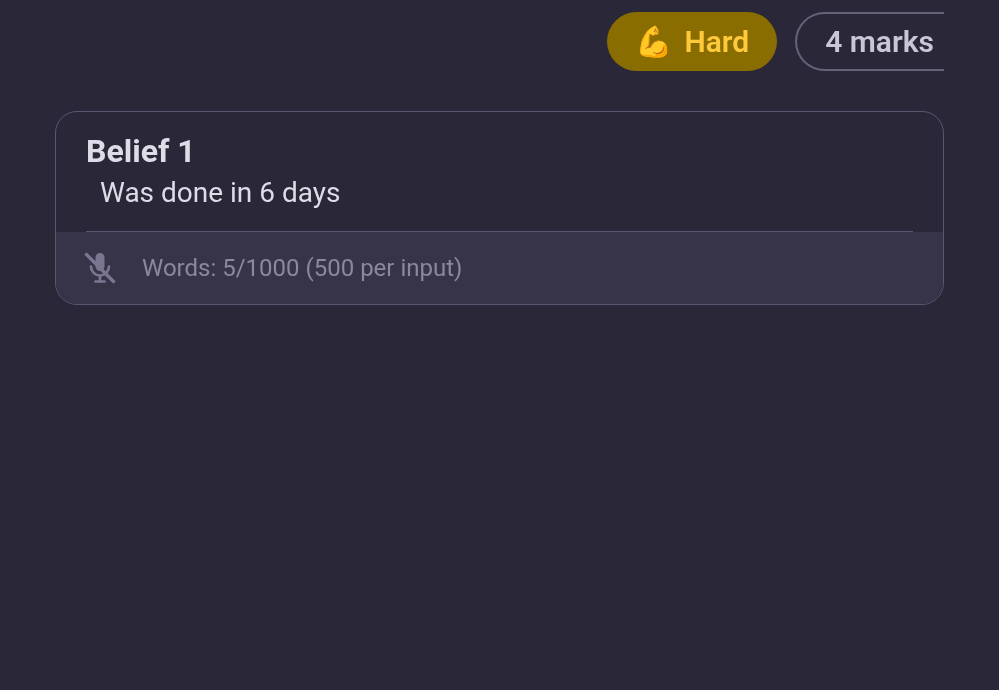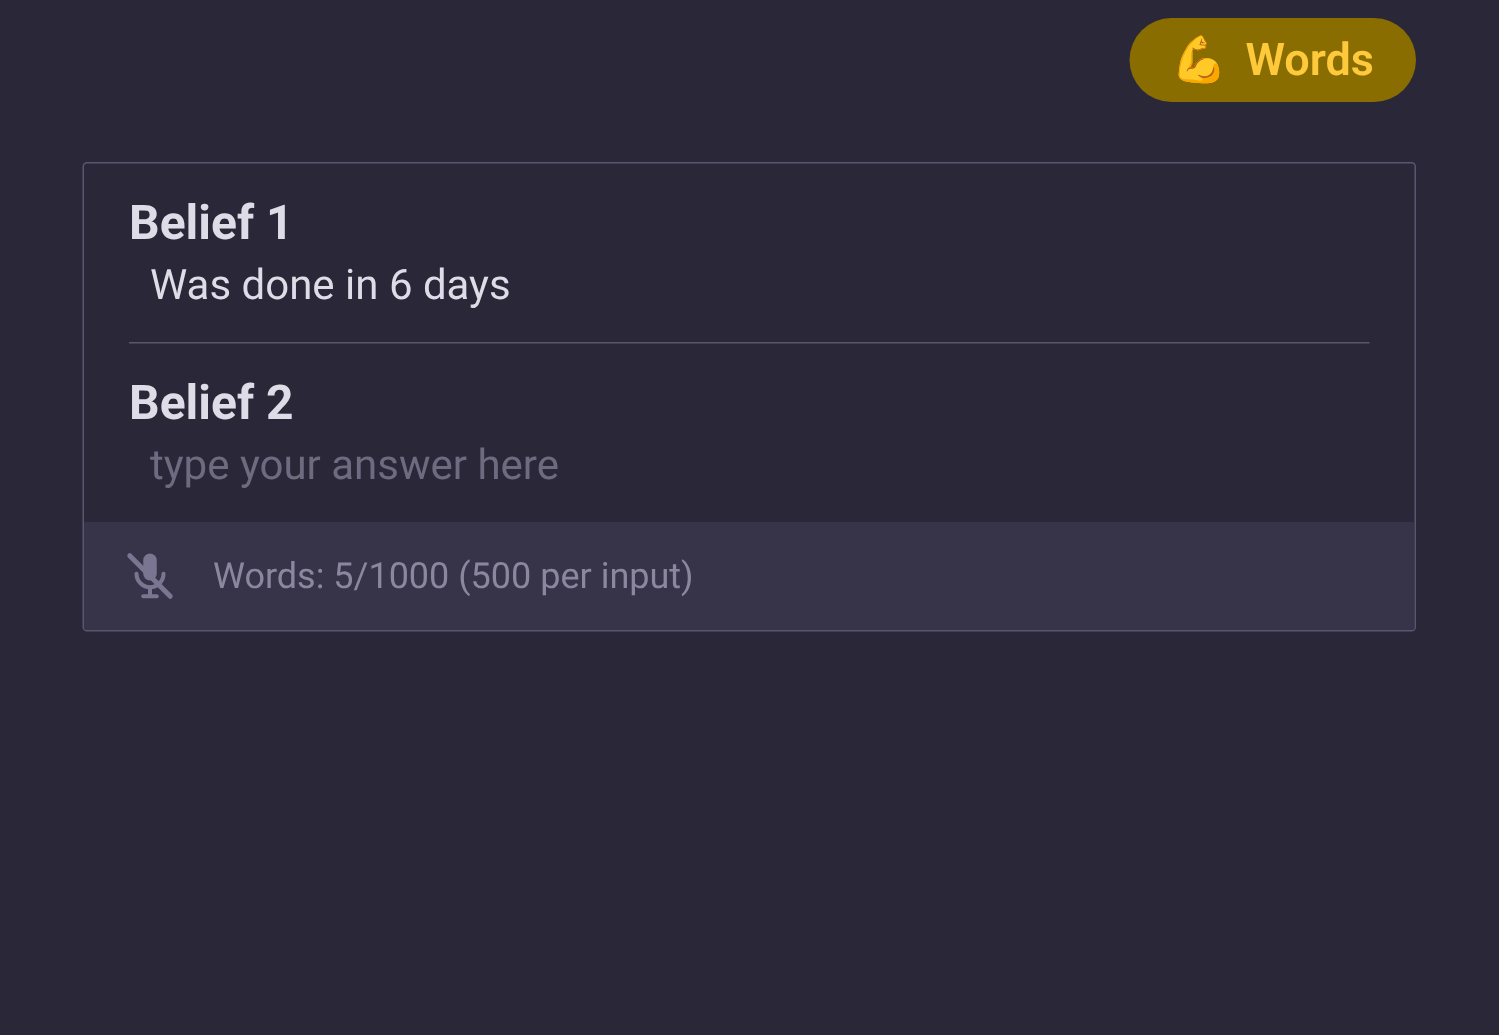--- a/index.html
+++ b/index.html
@@ -51,21 +51,21 @@
       background: transparent;
       color: #c9c6d6;
       border: 2px solid #676278;
       padding-right: 10px;
       border-top-right-radius: 0;
       border-bottom-right-radius: 0;
       border-right: none;
     }
     .answer-card {
       border: 1.5px solid #5a5670;
-      border-radius: 3px;
+      border-radius: 22px;
       overflow: hidden;
       background: #2a2838;
     }
     .belief-block {
       padding: 20px 30px 22px 30px;
     }
     .belief-label {
       font-size: 32px;
       font-weight: 700;
       color: #dedce6;
@@ -122,34 +122,33 @@
     }
   </style>
 </head>
 <body>
 
 <div class="container">
 
   <div class="badges-row">
     <div class="badge badge-hard">
       <span class="emoji">💪</span>
-      <span>Words</span>
+      <span>Hard</span>
+    </div>
+    <div class="badge badge-marks">
+      <span>4 marks</span>
     </div>
   </div>
 
   <div class="answer-card">
     <div class="belief-block">
       <div class="belief-label">Belief 1</div>
       <input class="belief-input" type="text" autofocus="" value="Was done in 6 days" placeholder="type your answer here" style="">
     </div>
     <div class="divider"></div>
-    <div class="belief-block">
-      <div class="belief-label">Belief 2</div>
-      <input class="belief-input" type="text" value="" placeholder="type your answer here" style="">
-    </div>
     <div class="footer-bar">
       <button class="mic-btn">
         <svg viewBox="0 0 24 24" fill="none" stroke="currentColor" stroke-width="1.8" stroke-linecap="round">
           <path d="M12 2a3 3 0 0 0-3 3v6a3 3 0 0 0 6 0V5a3 3 0 0 0-3-3z" fill="currentColor" stroke="none"></path>
           <path d="M6 11a6 6 0 0 0 12 0"></path>
           <line x1="12" y1="17" x2="12" y2="21"></line>
           <line x1="9" y1="21" x2="15" y2="21"></line>
           <line x1="3" y1="3" x2="21" y2="21" stroke-width="2.2"></line>
         </svg>
       </button>

